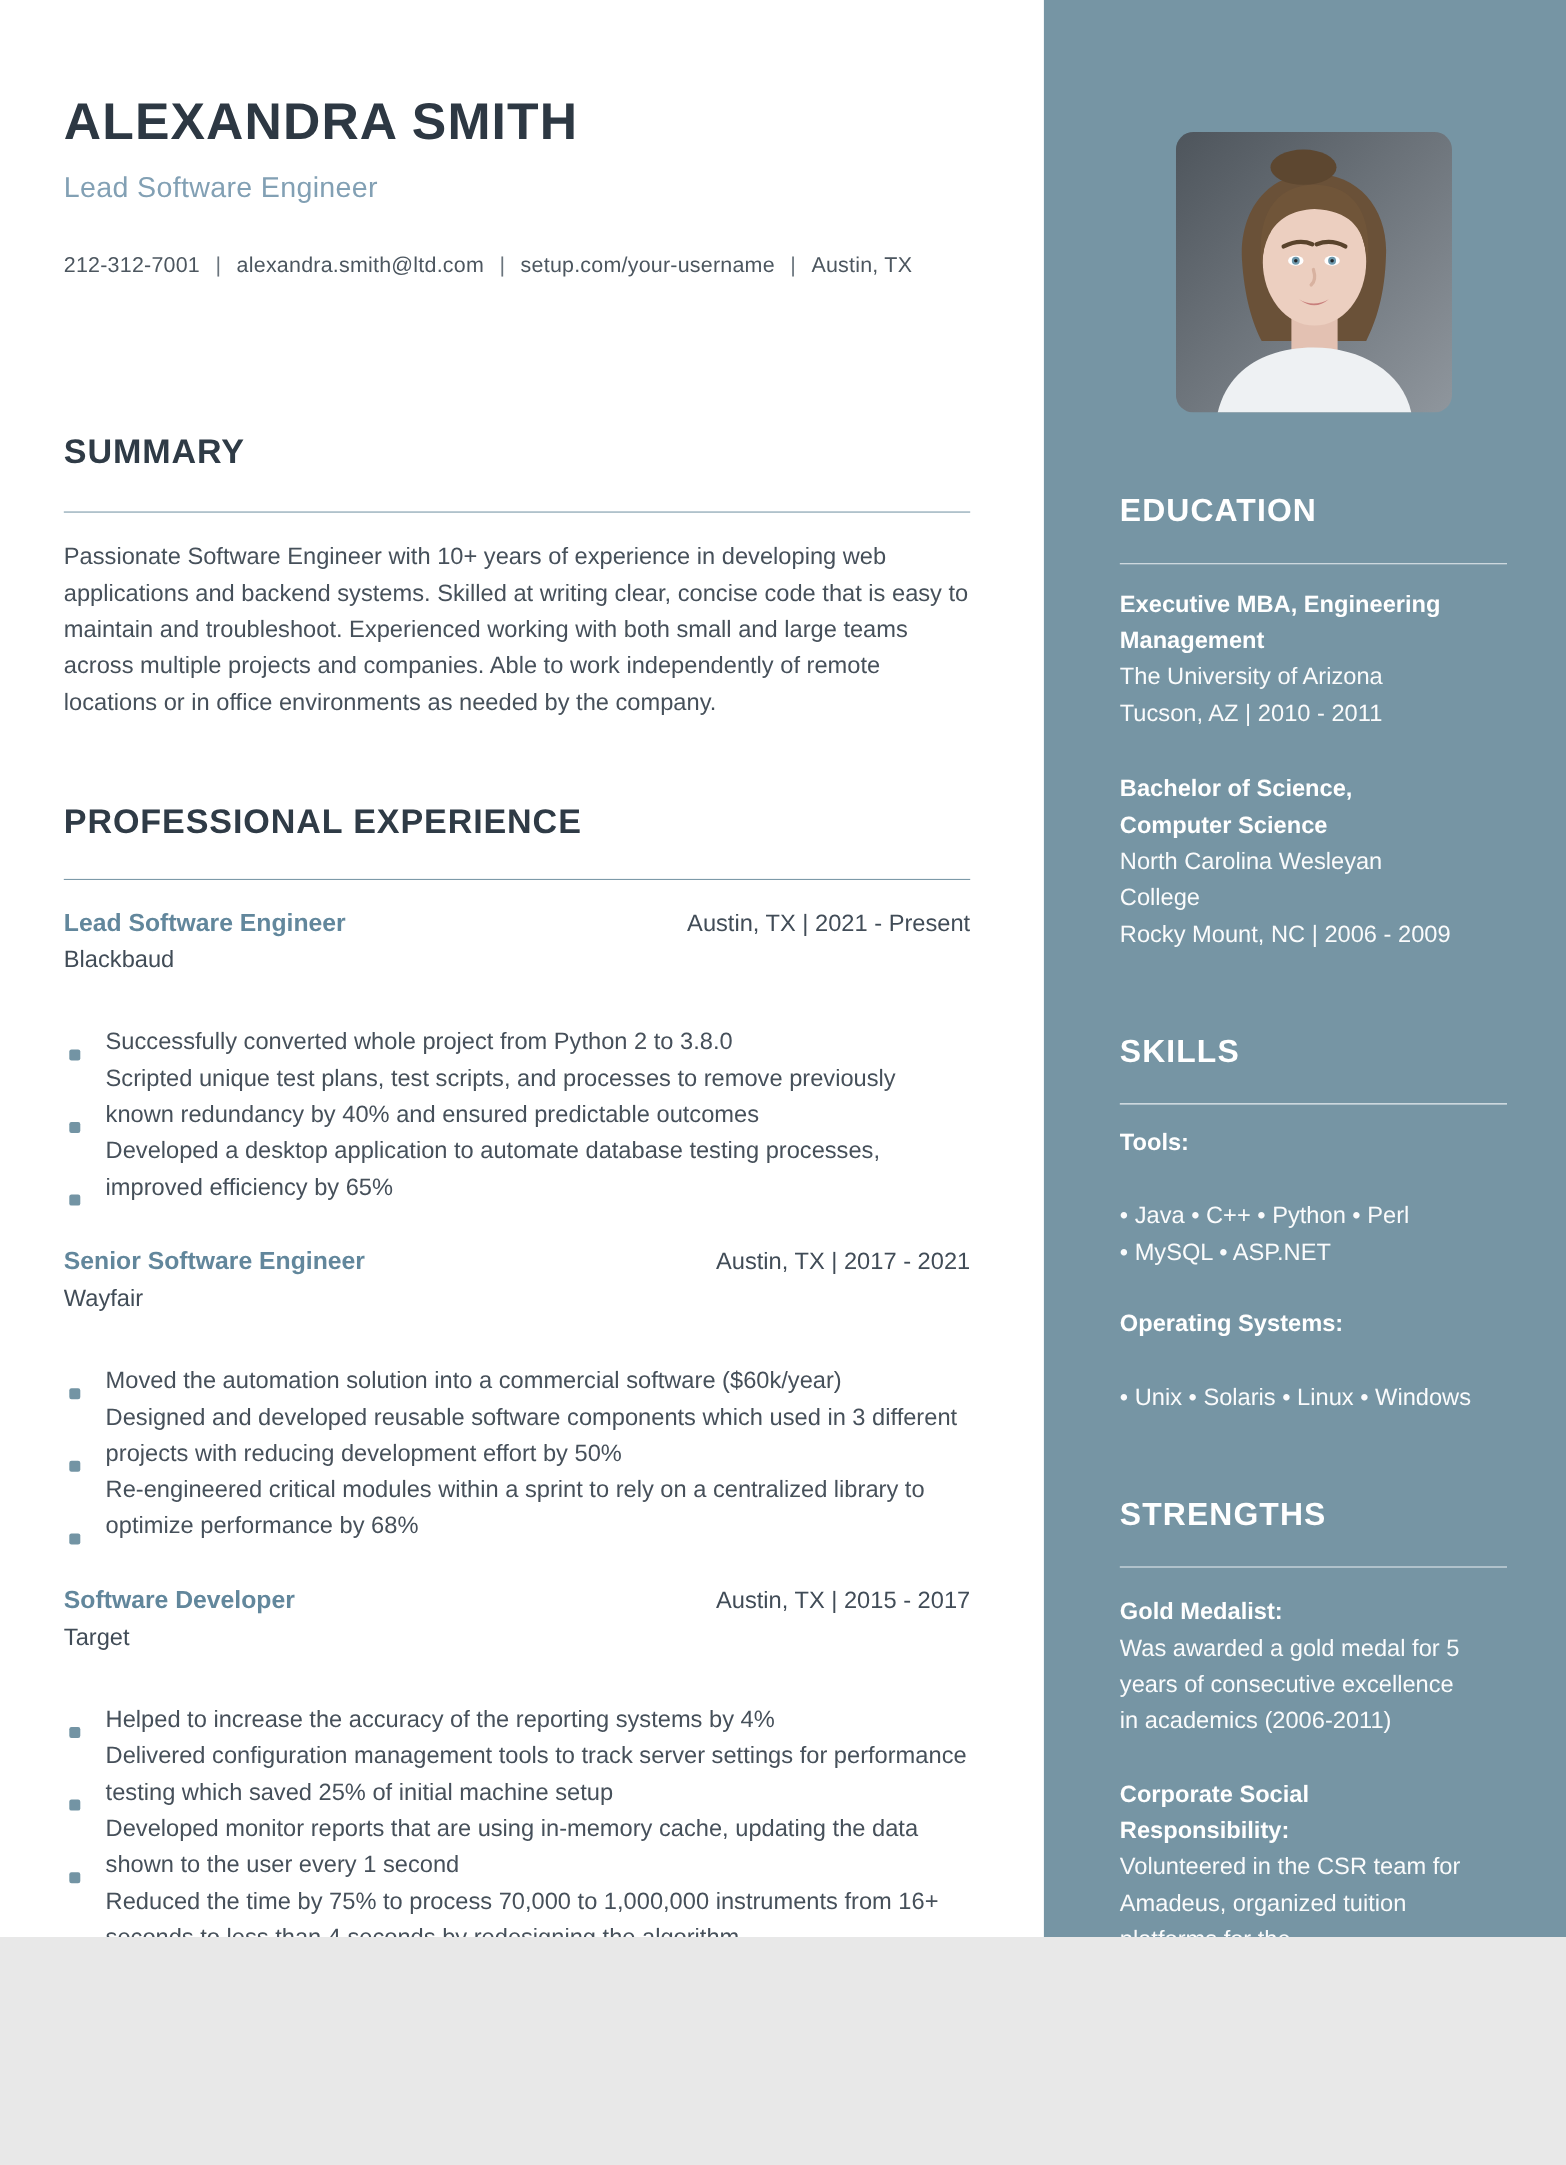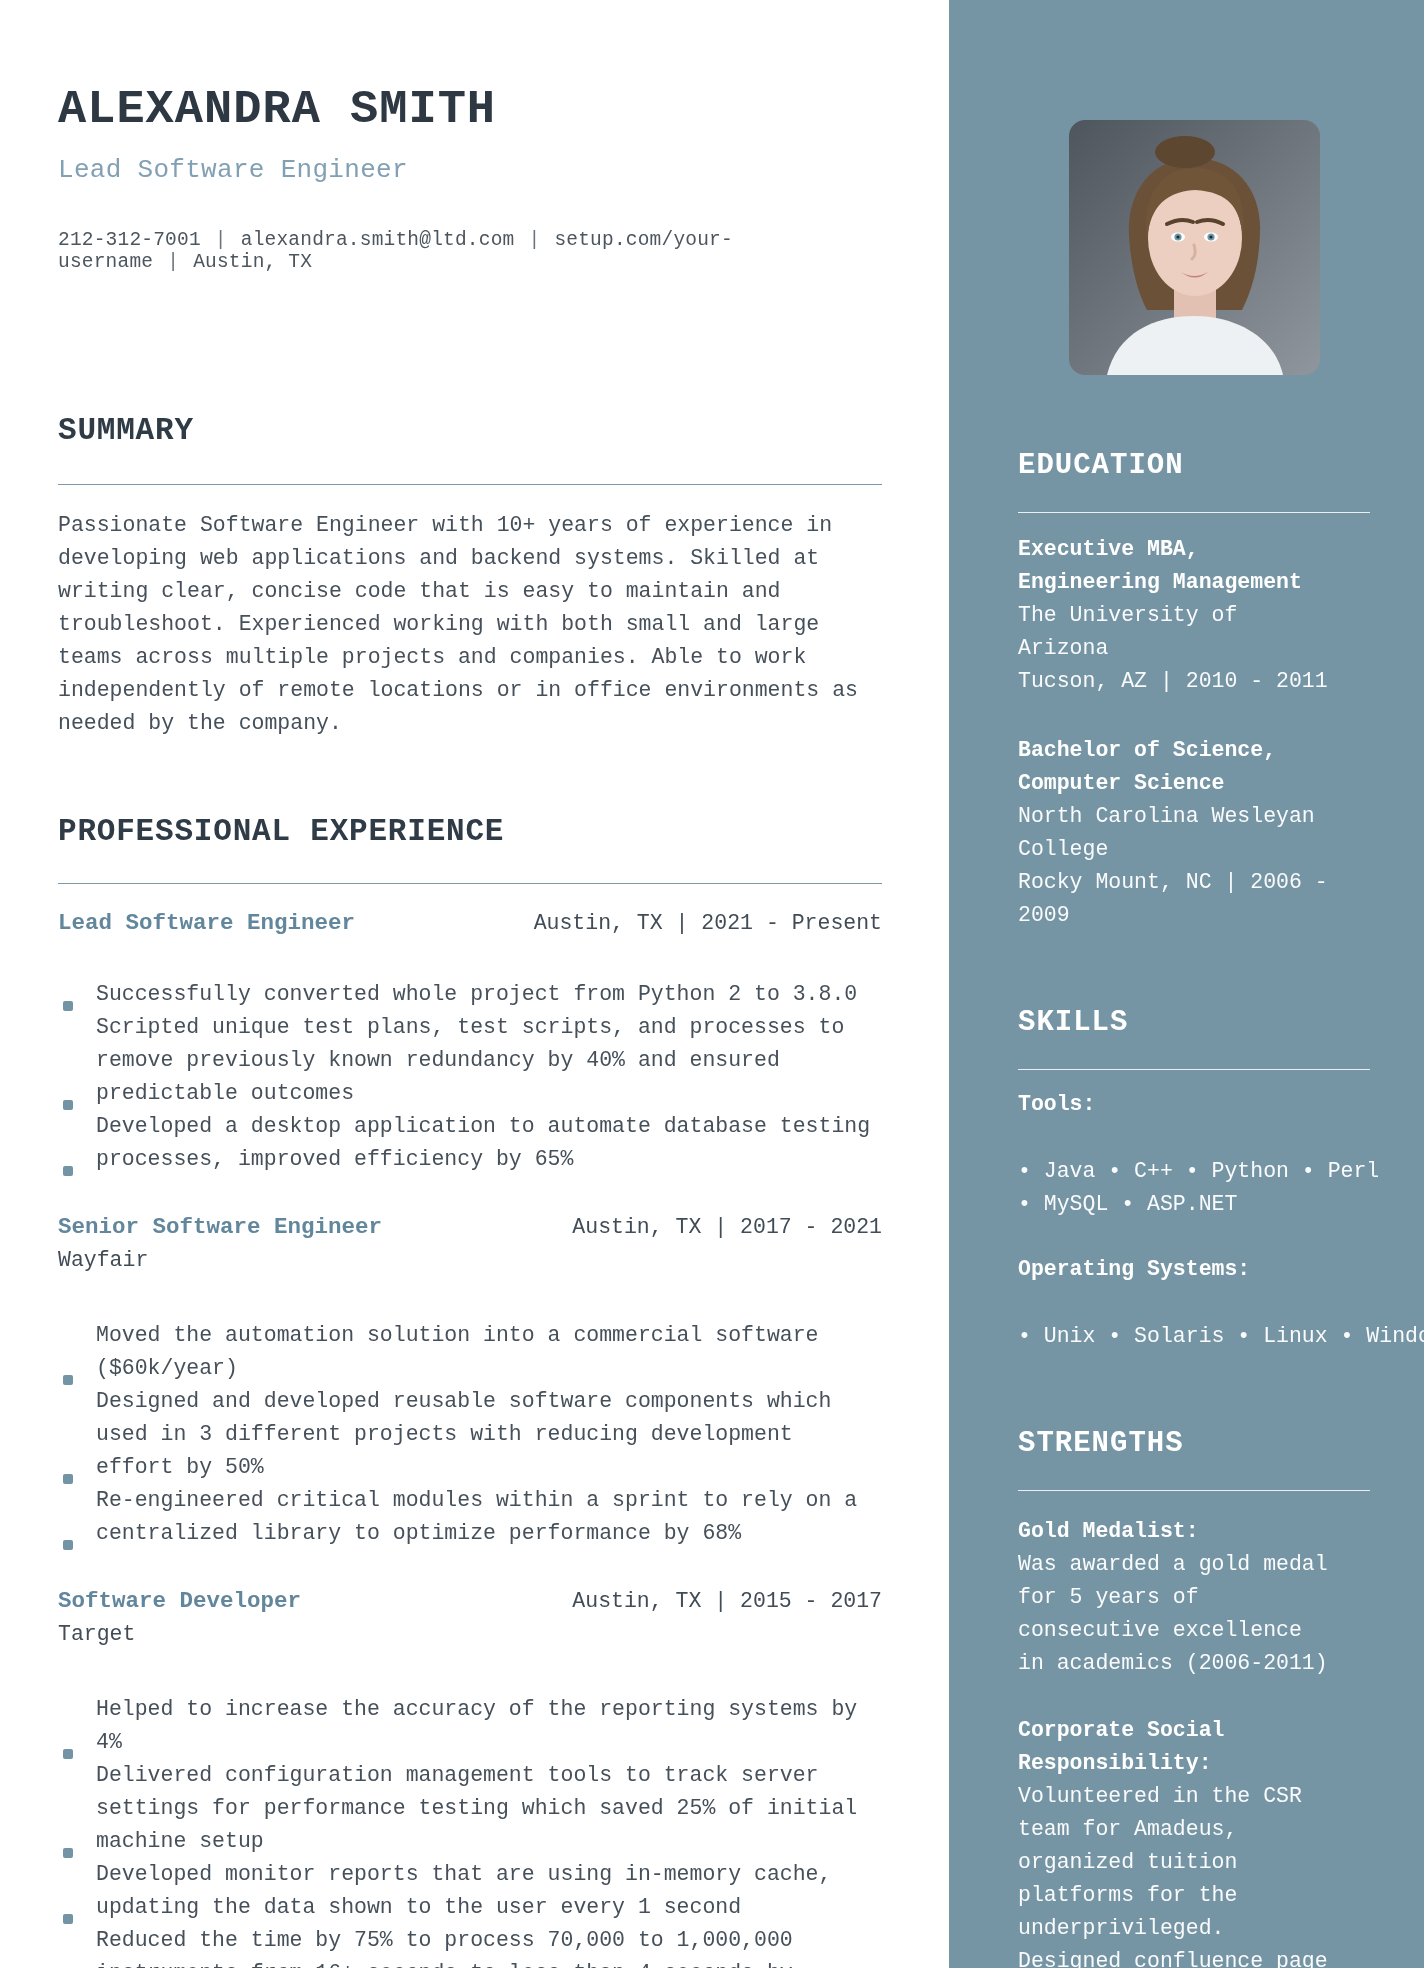--- a/index.html
+++ b/index.html
@@ -1,18 +1,18 @@
 <!DOCTYPE html>
 <html><head>
 <meta charset="utf-8">
 <style>
   html,body{margin:0;padding:0;background:#e8e8e8;}
   .page{
-    position:relative;width:1424px;height:1968px;background:#ffffff;
-    font-family:Liberation Mono, monospace;overflow:hidden;margin:0 auto;
+    position:relative;width:1424px;height:1761px;background:#ffffff;
+    font-family:Liberation Sans, sans-serif;overflow:hidden;margin:0 auto;
   }
   
   .main{position:absolute;left:58px;top:0;width:824px;}
   .name{
     margin:84px 0 0 0;font-size:47px;line-height:1.12;font-weight:800;
     color:#2d3843;letter-spacing:1px;
   }
   .subtitle{margin-top:18px;font-size:26px;color:#82a0b4;letter-spacing:.3px;}
   .contact{margin-top:44px;font-size:19.5px;color:#4c565f;letter-spacing:.2px;}
   .contact .sep{margin:0 14px;color:#6a747d;}
@@ -72,20 +72,21 @@
     <div class="summary-text">Passionate Software Engineer with 10+ years of experience in developing web applications and backend systems. Skilled at writing clear, concise code that is easy to maintain and troubleshoot. Experienced working with both small and large teams across multiple projects and companies. Able to work independently of remote locations or in office environments as needed by the company.</div>
 
     <div class="h2 pe">PROFESSIONAL EXPERIENCE</div>
     <div class="rule pe"></div>
 
     <div class="job">
       <div class="job-head">
         <span class="job-title">Lead Software Engineer</span>
         <span class="job-meta">Austin, TX | 2021 - Present</span>
       </div>
+      <div class="job-company">Blackbaud</div>
       <ul class="bullets">
         <li>
             <span class="sq"></span>
             <span class="b-text">Successfully converted whole project from Python 2 to 3.8.0</span>
           </li>
         <li>
             <span class="sq"></span>
             <span class="b-text">Scripted unique test plans, test scripts, and processes to remove previously known redundancy by 40% and ensured predictable outcomes</span>
           </li>
         <li>

